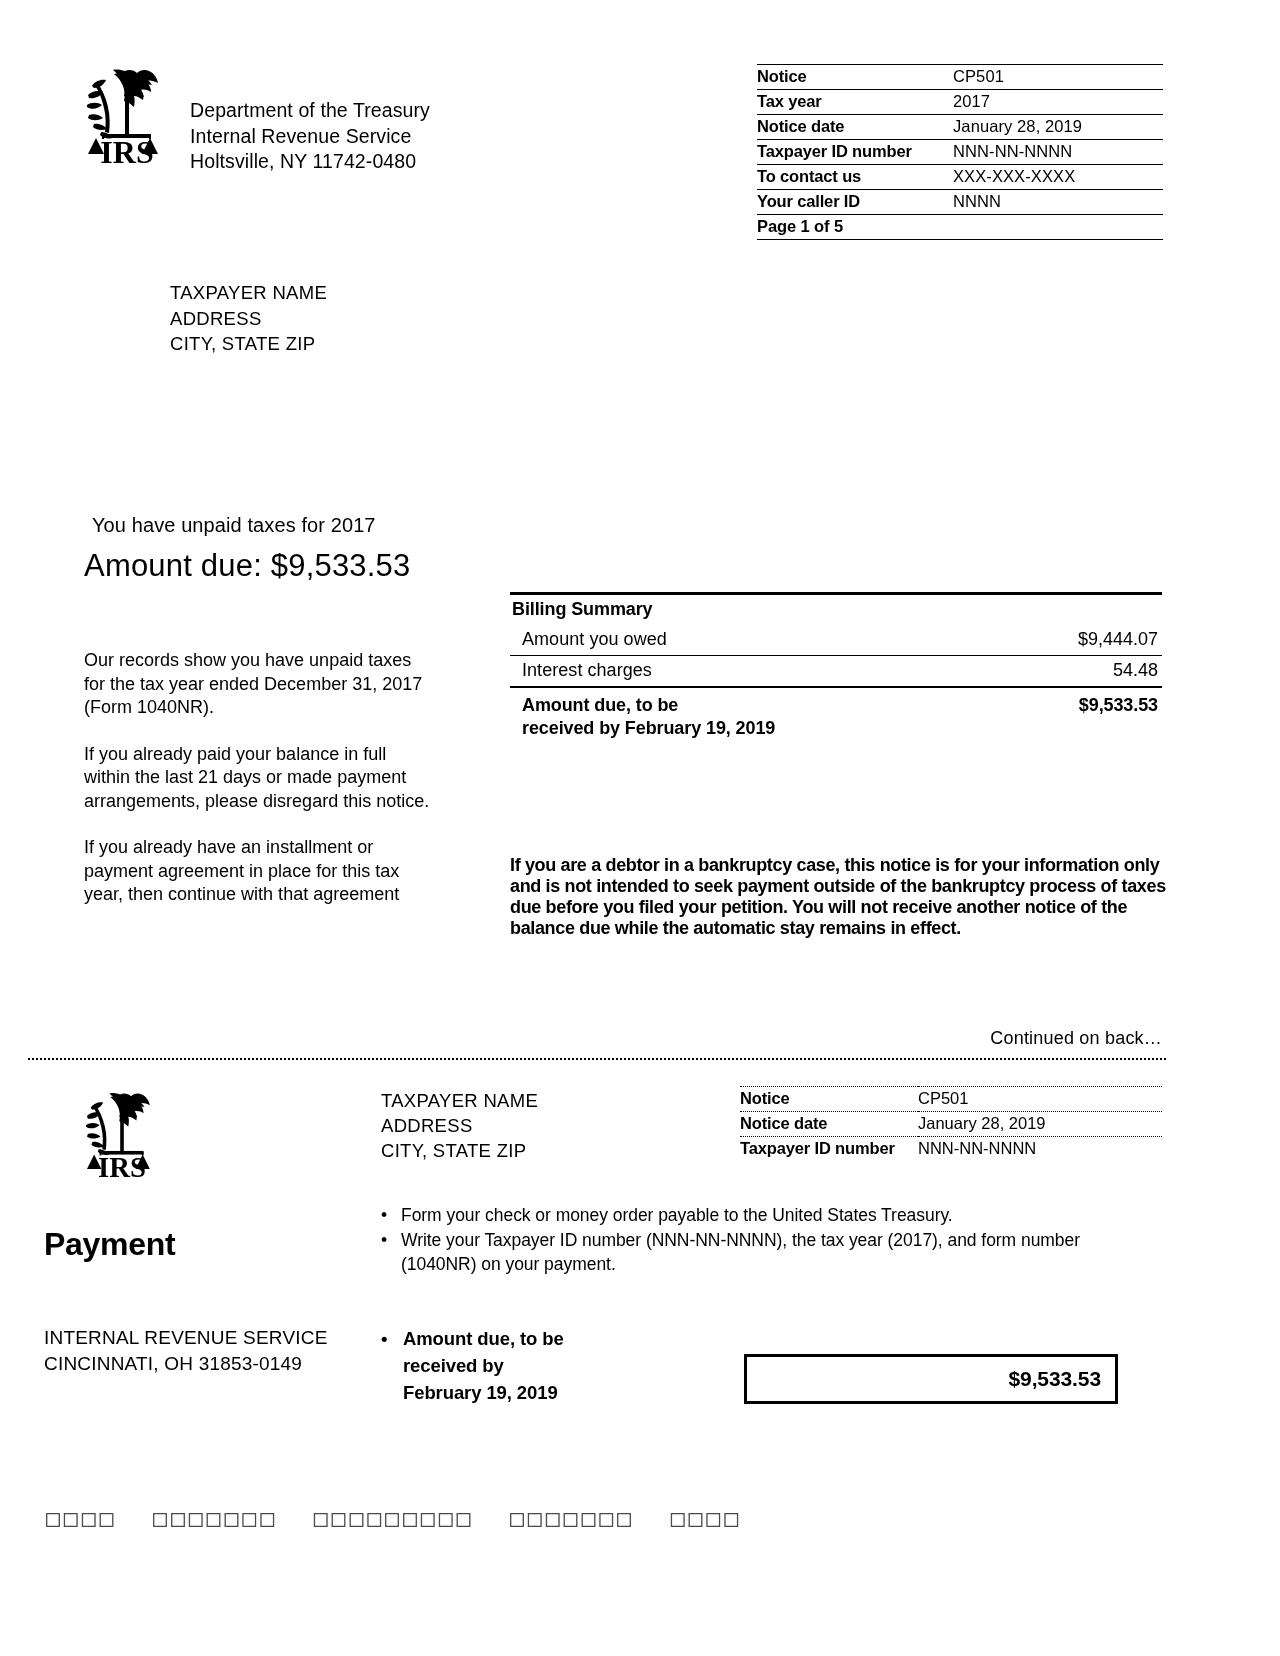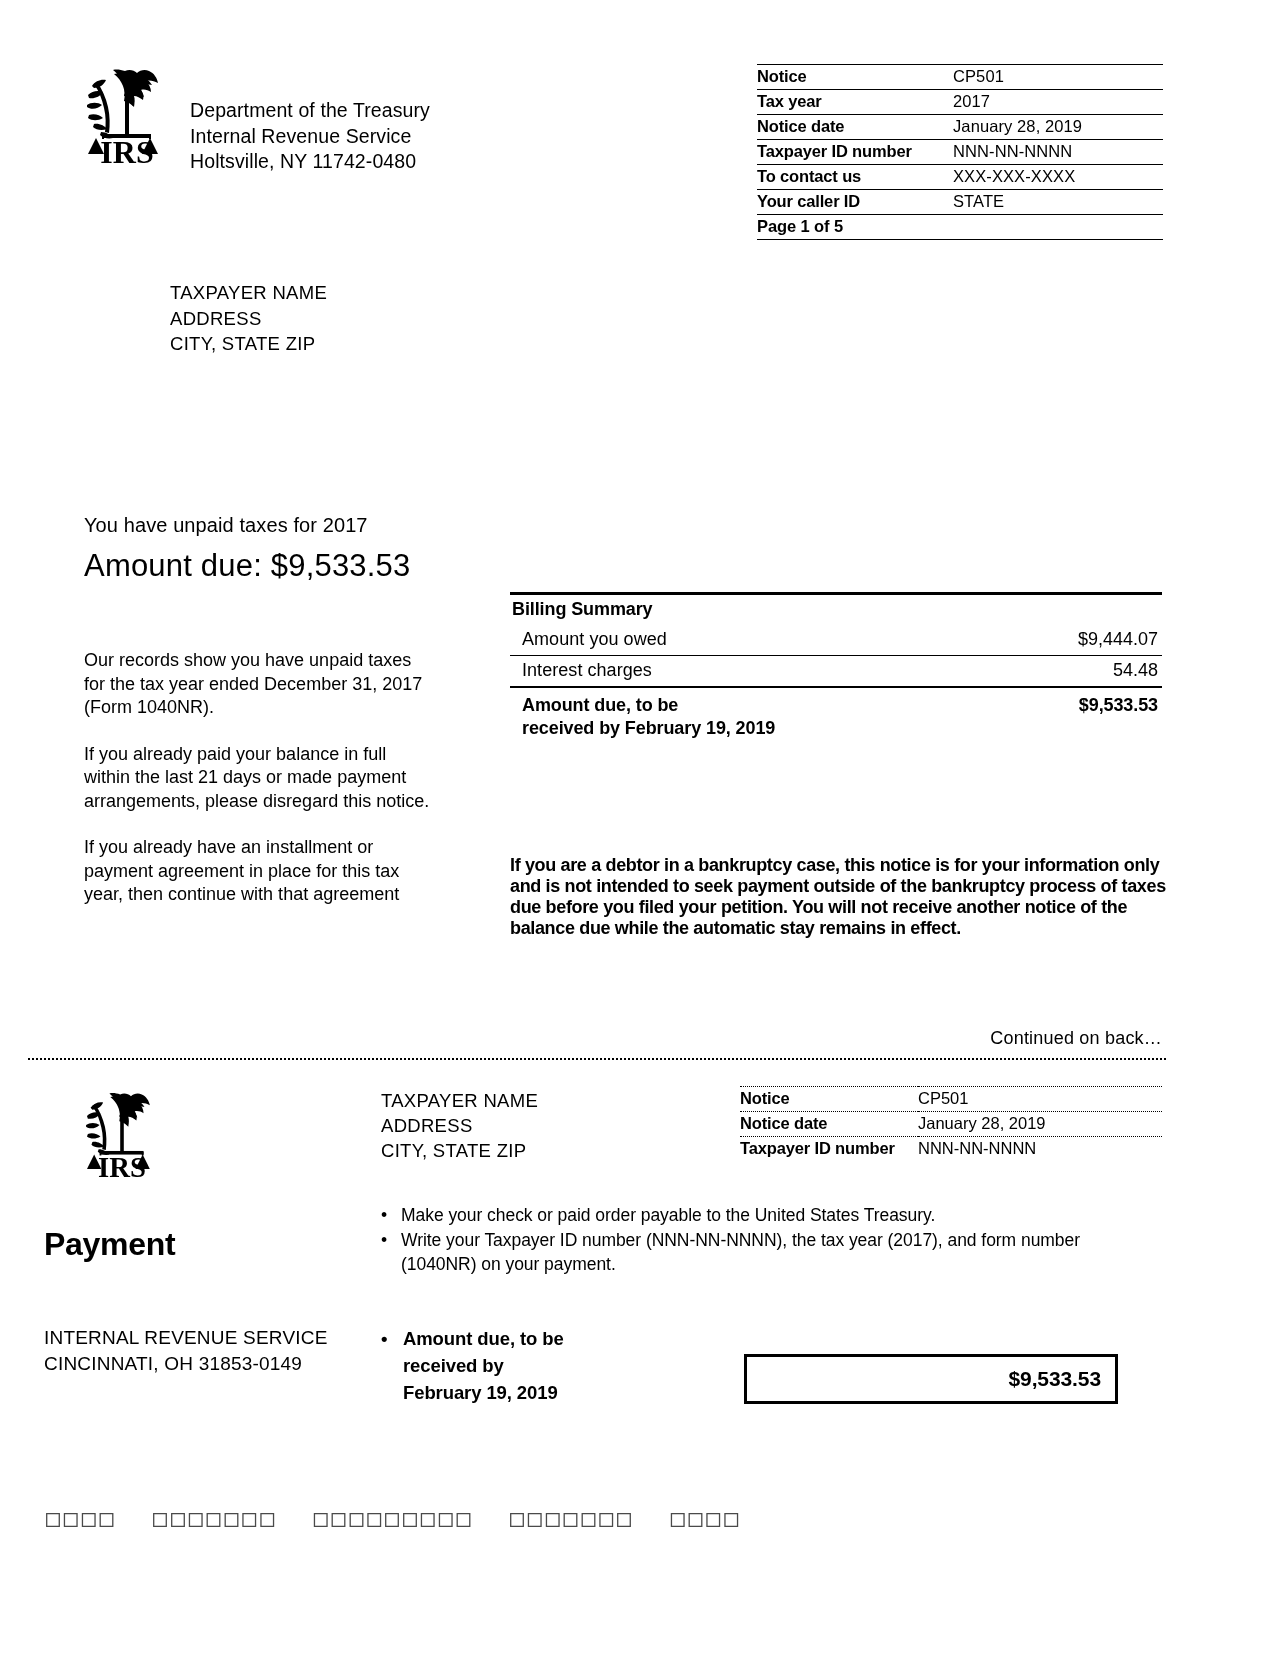--- a/index.html
+++ b/index.html
@@ -74,21 +74,21 @@
   #recipient {
     left: 170px;
     top: 280px;
     font-size: 18.5px;
     line-height: 25.5px;
     letter-spacing: 0.3px;
   }
 
   
   #headline-sub {
-    left: 84px;
+    left: 92px;
     top: 514px;
     font-size: 20px;
     letter-spacing: 0.1px;
   }
   #headline-amount {
     left: 84px;
     top: 548px;
     font-size: 31px;
     letter-spacing: 0.2px;
   }
@@ -342,21 +342,21 @@
         <tr>
           <td class="k">Taxpayer ID number</td>
           <td class="v">NNN-NN-NNNN</td>
         </tr>
         <tr>
           <td class="k">To contact us</td>
           <td class="v">XXX-XXX-XXXX</td>
         </tr>
         <tr>
           <td class="k">Your caller ID</td>
-          <td class="v">STATE</td>
+          <td class="v">NNNN</td>
         </tr>
         <tr class="span">
           <td colspan="2">Page 1 of 5</td>
         </tr>
       </tbody>
     </table>
   </div>
 
   <div class="abs" id="recipient">
     <div>TAXPAYER NAME</div>
@@ -442,21 +442,21 @@
         <tr>
           <td class="k">Taxpayer ID number</td>
           <td class="v">NNN-NN-NNNN</td>
         </tr>
       </tbody>
     </table>
   </div>
 
   <div class="abs" id="stub-bullets">
     <ul>
-      <li>Make your check or paid order payable to the United States Treasury.</li>
+      <li>Form your check or money order payable to the United States Treasury.</li>
       <li>Write your Taxpayer ID number (NNN-NN-NNNN), the tax year (2017), and form number (1040NR) on your payment.</li>
     </ul>
   </div>
 
   <div class="abs" id="stub-irs-address">
     <div>INTERNAL REVENUE SERVICE</div>
     <div>CINCINNATI, OH  31853-0149</div>
   </div>
 
   <div class="abs" id="stub-due">

